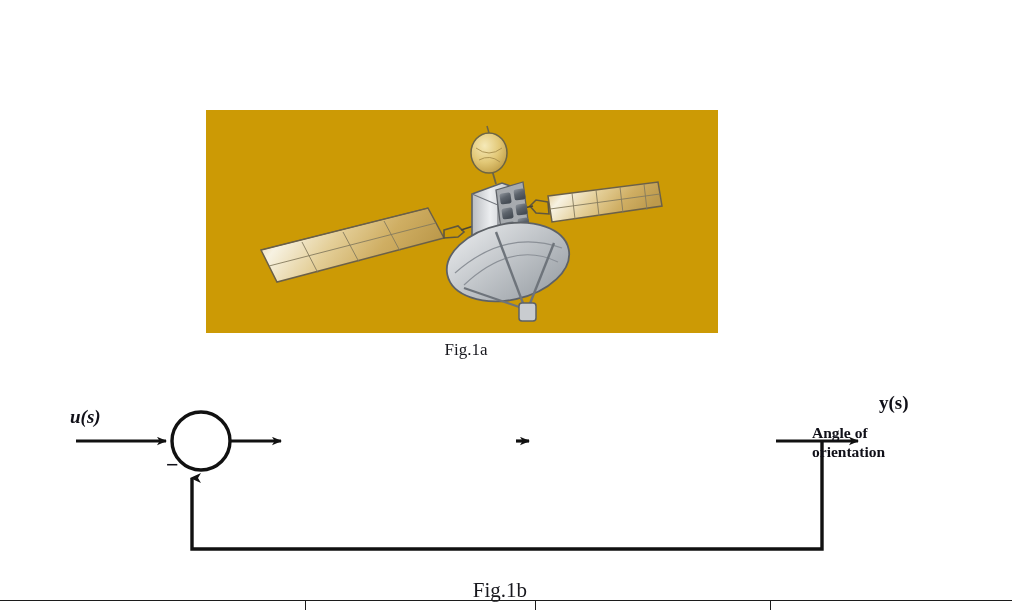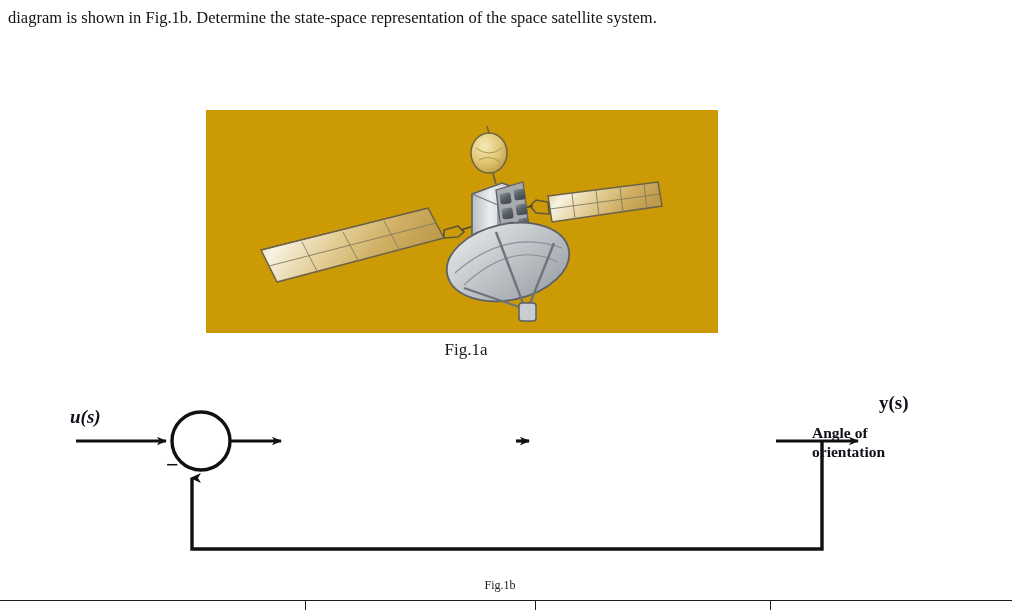--- a/index.html
+++ b/index.html
@@ -86,21 +86,21 @@
     font-size: 22px;
     font-weight: bold;
   }
 
   #fig1b-caption {
     position: absolute;
     left: 380px;
     top: 578px;
     width: 240px;
     text-align: center;
-    font-size: 12px;
+    font-size: 21px;
     color: #18181e;
   }
 
   
   #bottom-table {
     position: absolute;
     left: 0;
     top: 600px;
     width: 1012px;
     height: 10px;
@@ -111,21 +111,20 @@
     top: 0;
     width: 0;
     height: 10px;
     border-left: 1.4px solid #1c1c1c;
   }
 </style>
 </head>
 <body>
 
 <div id="problem-statement">
-  <span class="line2">diagram is shown in Fig.1b. Determine the state-space representation of the space satellite system.</span>
 </div>
 
 <div id="figure-1a-wrap">
   <svg id="satellite-illustration" viewBox="0 0 512 223" xmlns="http://www.w3.org/2000/svg">
     <defs>
       <linearGradient id="panelGradA" x1="0" y1="0" x2="1" y2="0.3">
         <stop offset="0%" stop-color="#d9ba73"></stop>
         <stop offset="22%" stop-color="#f7f2e2"></stop>
         <stop offset="48%" stop-color="#e4cf99"></stop>
         <stop offset="75%" stop-color="#cfae63"></stop>

